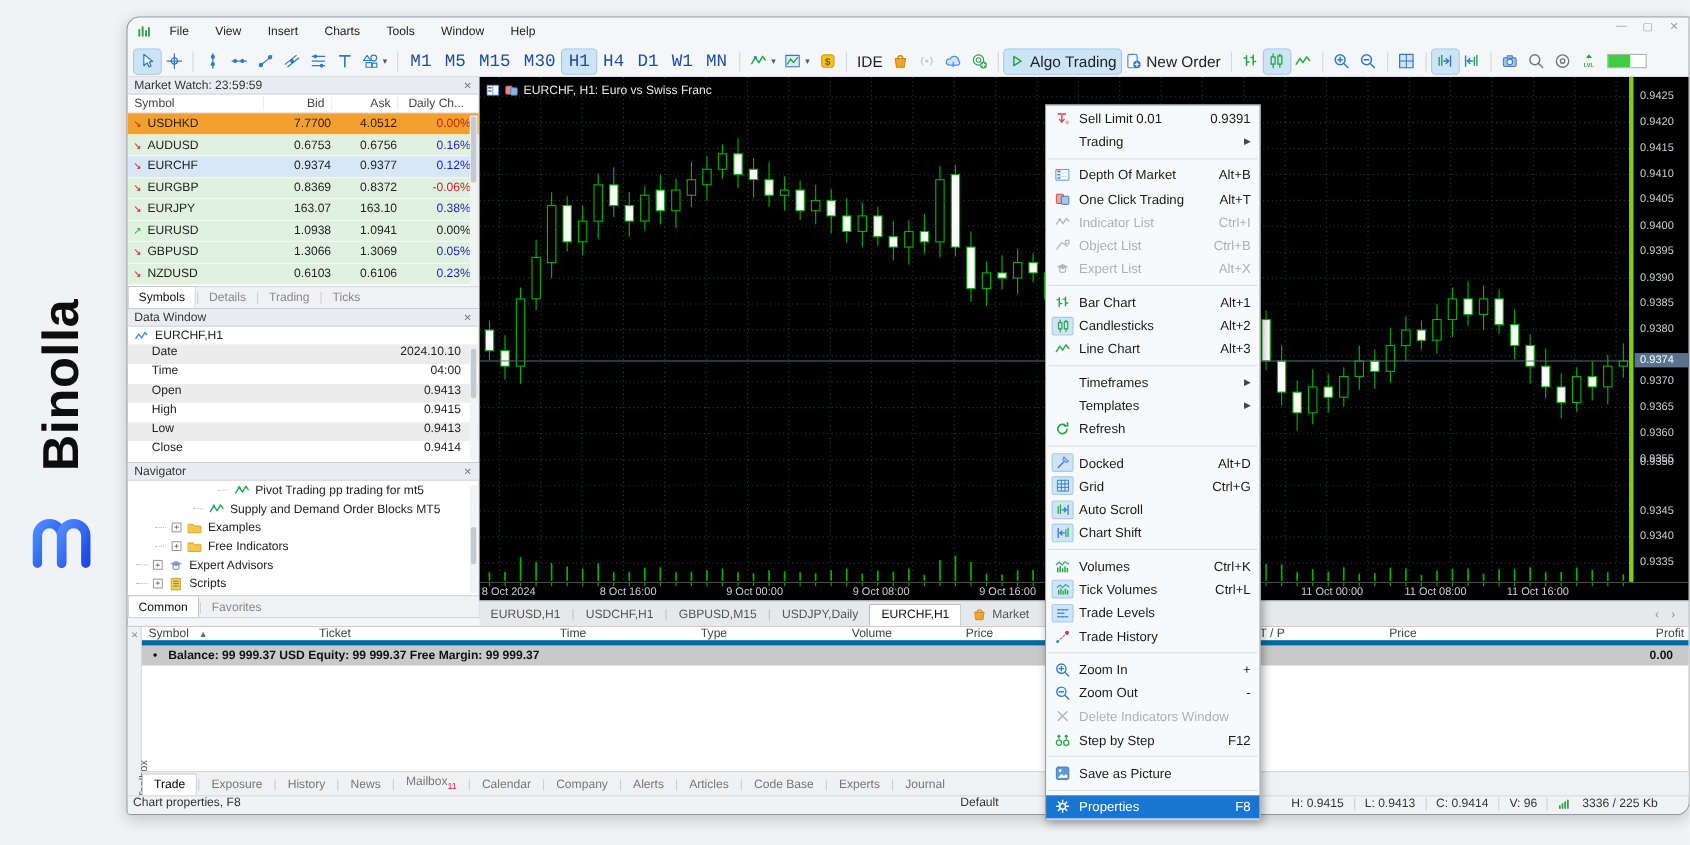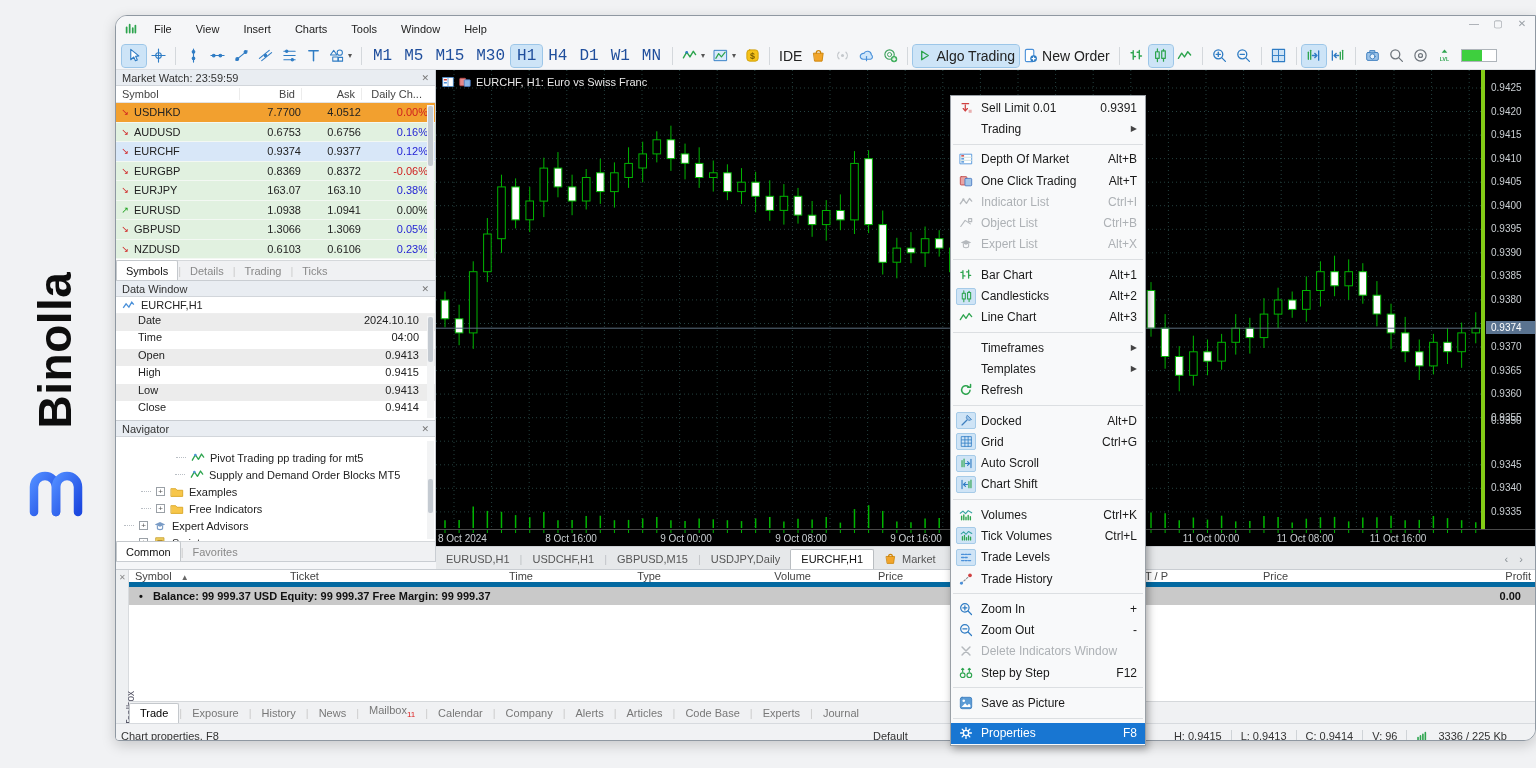--- a/index.html
+++ b/index.html
@@ -86,21 +86,21 @@
   #tb-head { left:13px; top:0; right:0; height:17px; display:flex; align-items:center; border-bottom:5px solid #0369a1; color:#444; }
   #tb-head span { padding:0 6px; }
   #tb-balance { left:13px; top:17px; right:0; height:18px; background:#c9c9c9; display:flex; align-items:center; font-weight:700; color:#111; }
   #tb-tabs { left:13px; bottom:0; right:0; height:22px; background:#f0f1f3; border-top:1px solid #d5d8db; display:flex; align-items:flex-end; color:#777; }
   #tb-tabs .tab { padding:3px 10px 4px; }
   #tb-tabs .tab.on { background:#fff; border:1px solid #c4c8cc; border-bottom:none; color:#000; border-radius:2px 2px 0 0; }
   #tb-tabs .bar { color:#ccc; padding-bottom:4px; }
   #tb-tabs sub { color:#d22; font-size:8px; }
 
   
-  #statusbar { left:0; top:707px; width:1421px; height:19px; background:#f1f2f4; border-top:1px solid #d7dade; display:flex; align-items:flex-end; color:#333; }
+  #statusbar { left:0; top:707px; width:1421px; height:19px; background:#f1f2f4; border-top:1px solid #d7dade; display:flex; align-items:flex-start; color:#333; }
   #status-hint { padding-left:5px; }
   #status-profile { position:absolute; left:757px; }
   #status-right { position:absolute; right:30px; display:flex; align-items:center; gap:9px; }
   .st-sep { width:1px; height:12px; background:#cfd3d7; }
 
   
   #ctx { left:950px; top:95px; width:196px; background:#f8f9fa; border:1px solid #9aa0a6; box-shadow:2px 3px 8px rgba(0,0,0,.35); z-index:50; padding:1px 0; }
   .mi { height:21.3px; display:flex; align-items:center; font-size:12px; color:#1a1a1a; padding-right:8px; }
   .mi .ic { width:30px; display:flex; justify-content:center; align-items:center; flex:0 0 30px; }
   .mi .ic .box { width:20px; height:17px; background:#cfe4f6; border:1px solid #a6cbe8; border-radius:2px; display:flex; align-items:center; justify-content:center; }
@@ -552,21 +552,21 @@
         <i style="height:45px"></i>
       </div>
   </div>
 
   <div id="nav" class="panel">
     <div class="panel-title">
       <span>Navigator</span>
       <span class="x">✕</span>
     </div>
     <div id="nav-rows">
-        <div class="nav-row" style="padding-left: 60px; margin-top: 12px;">
+        <div class="nav-row" style="padding-left: 82px;">
           <span class="nav-stub"></span>
           <span>
             <svg width="14" height="14" viewBox="0 0 16 16" fill="none" stroke-linecap="round" stroke-linejoin="round">
               <polyline points="1.5,10.5 5,4.5 8.5,9.5 12,3.5 14.5,7" fill="none" stroke="#2da44e" stroke-width="1.5"></polyline>
               <circle cx="5" cy="4.5" r="1.4" fill="#4a90d9"></circle>
             </svg>
           </span>
           <span>Pivot Trading pp trading for mt5</span>
         </div>
         <div class="nav-row" style="padding-left: 59px;">

